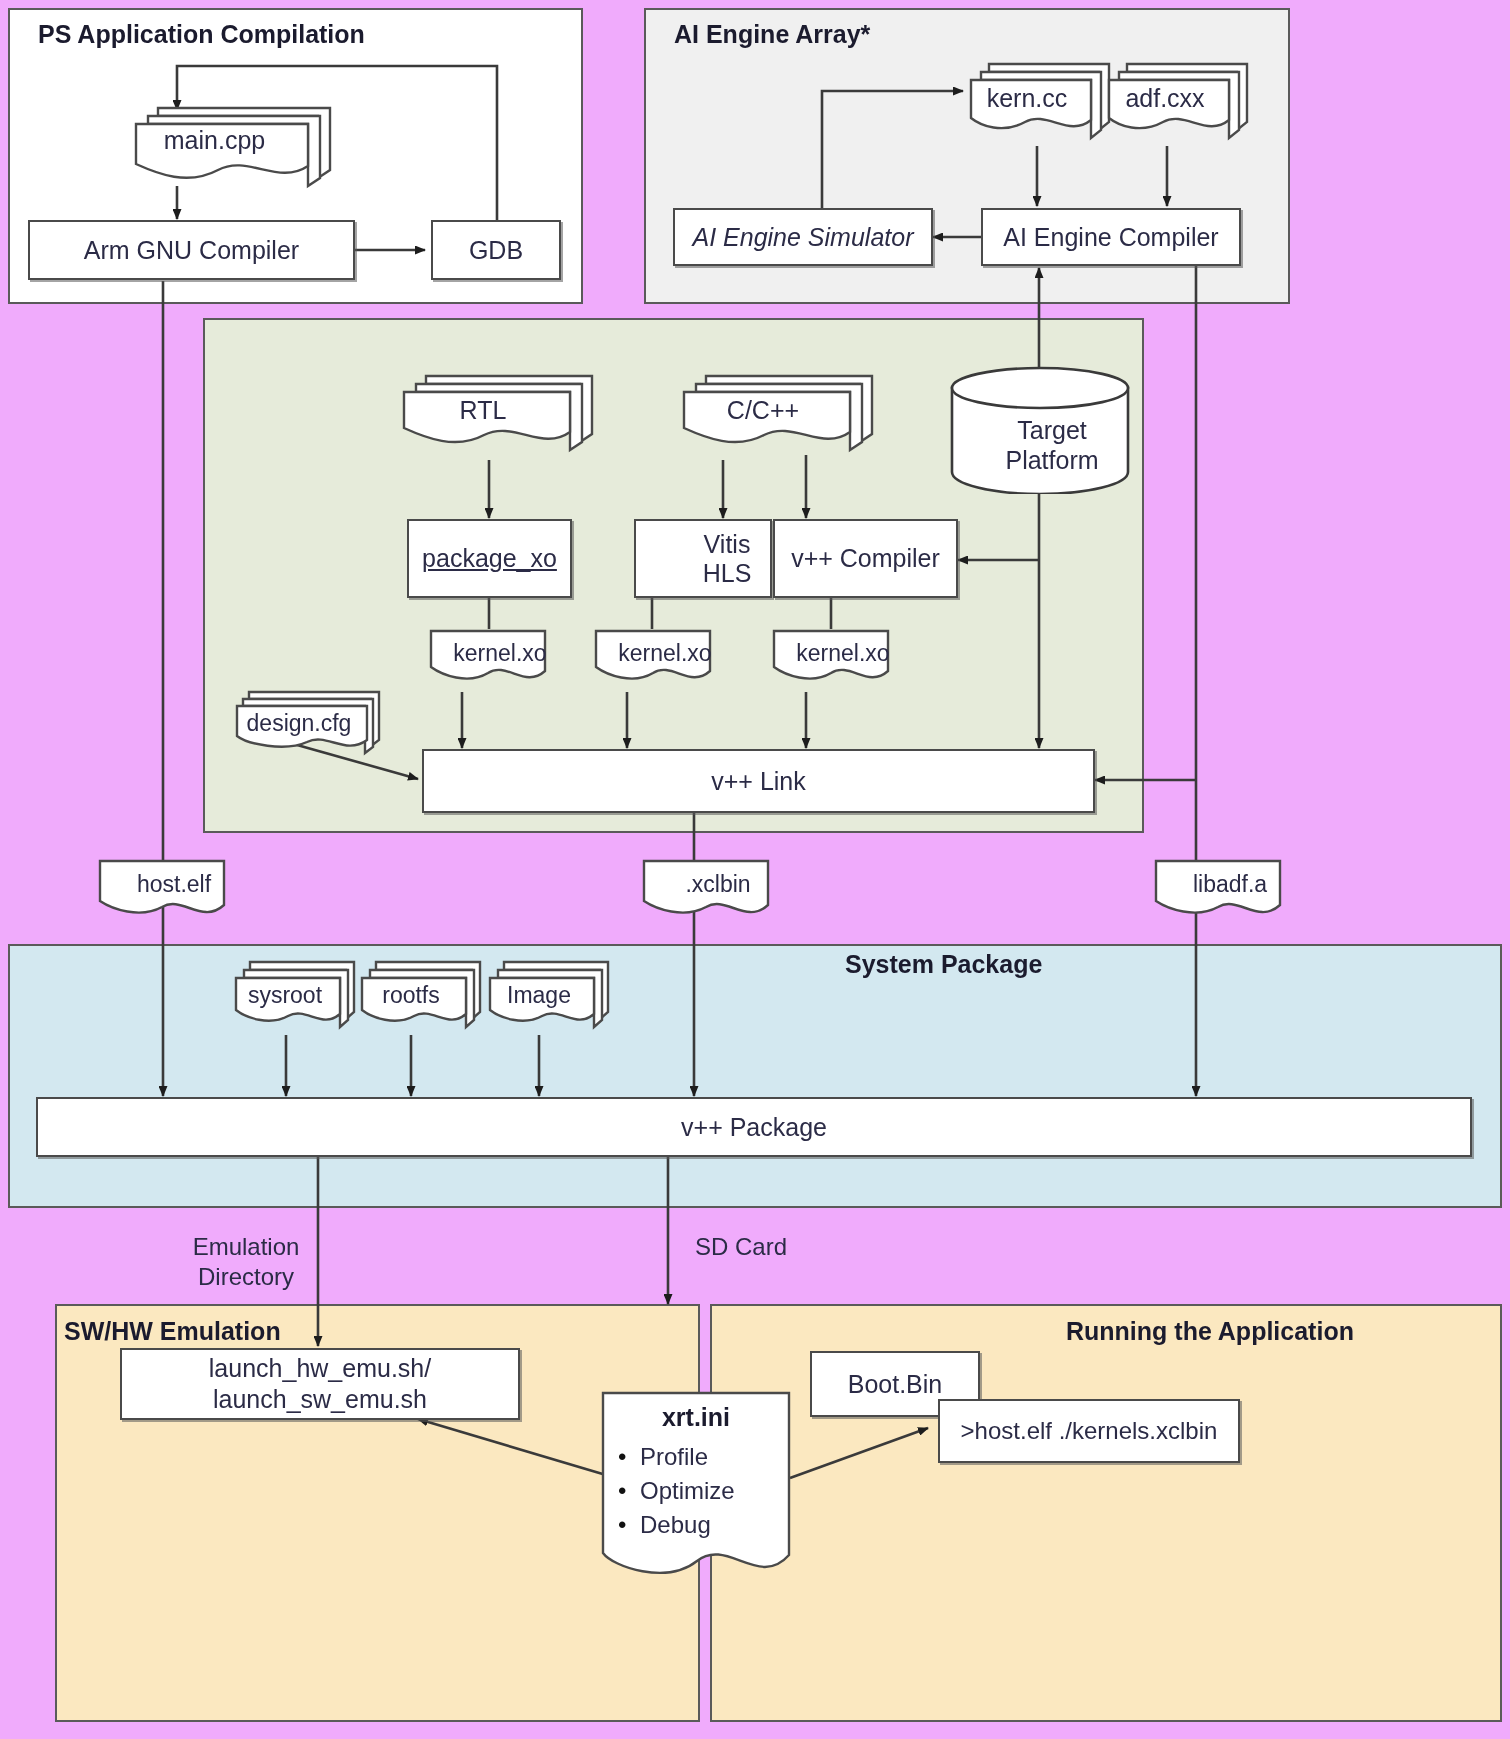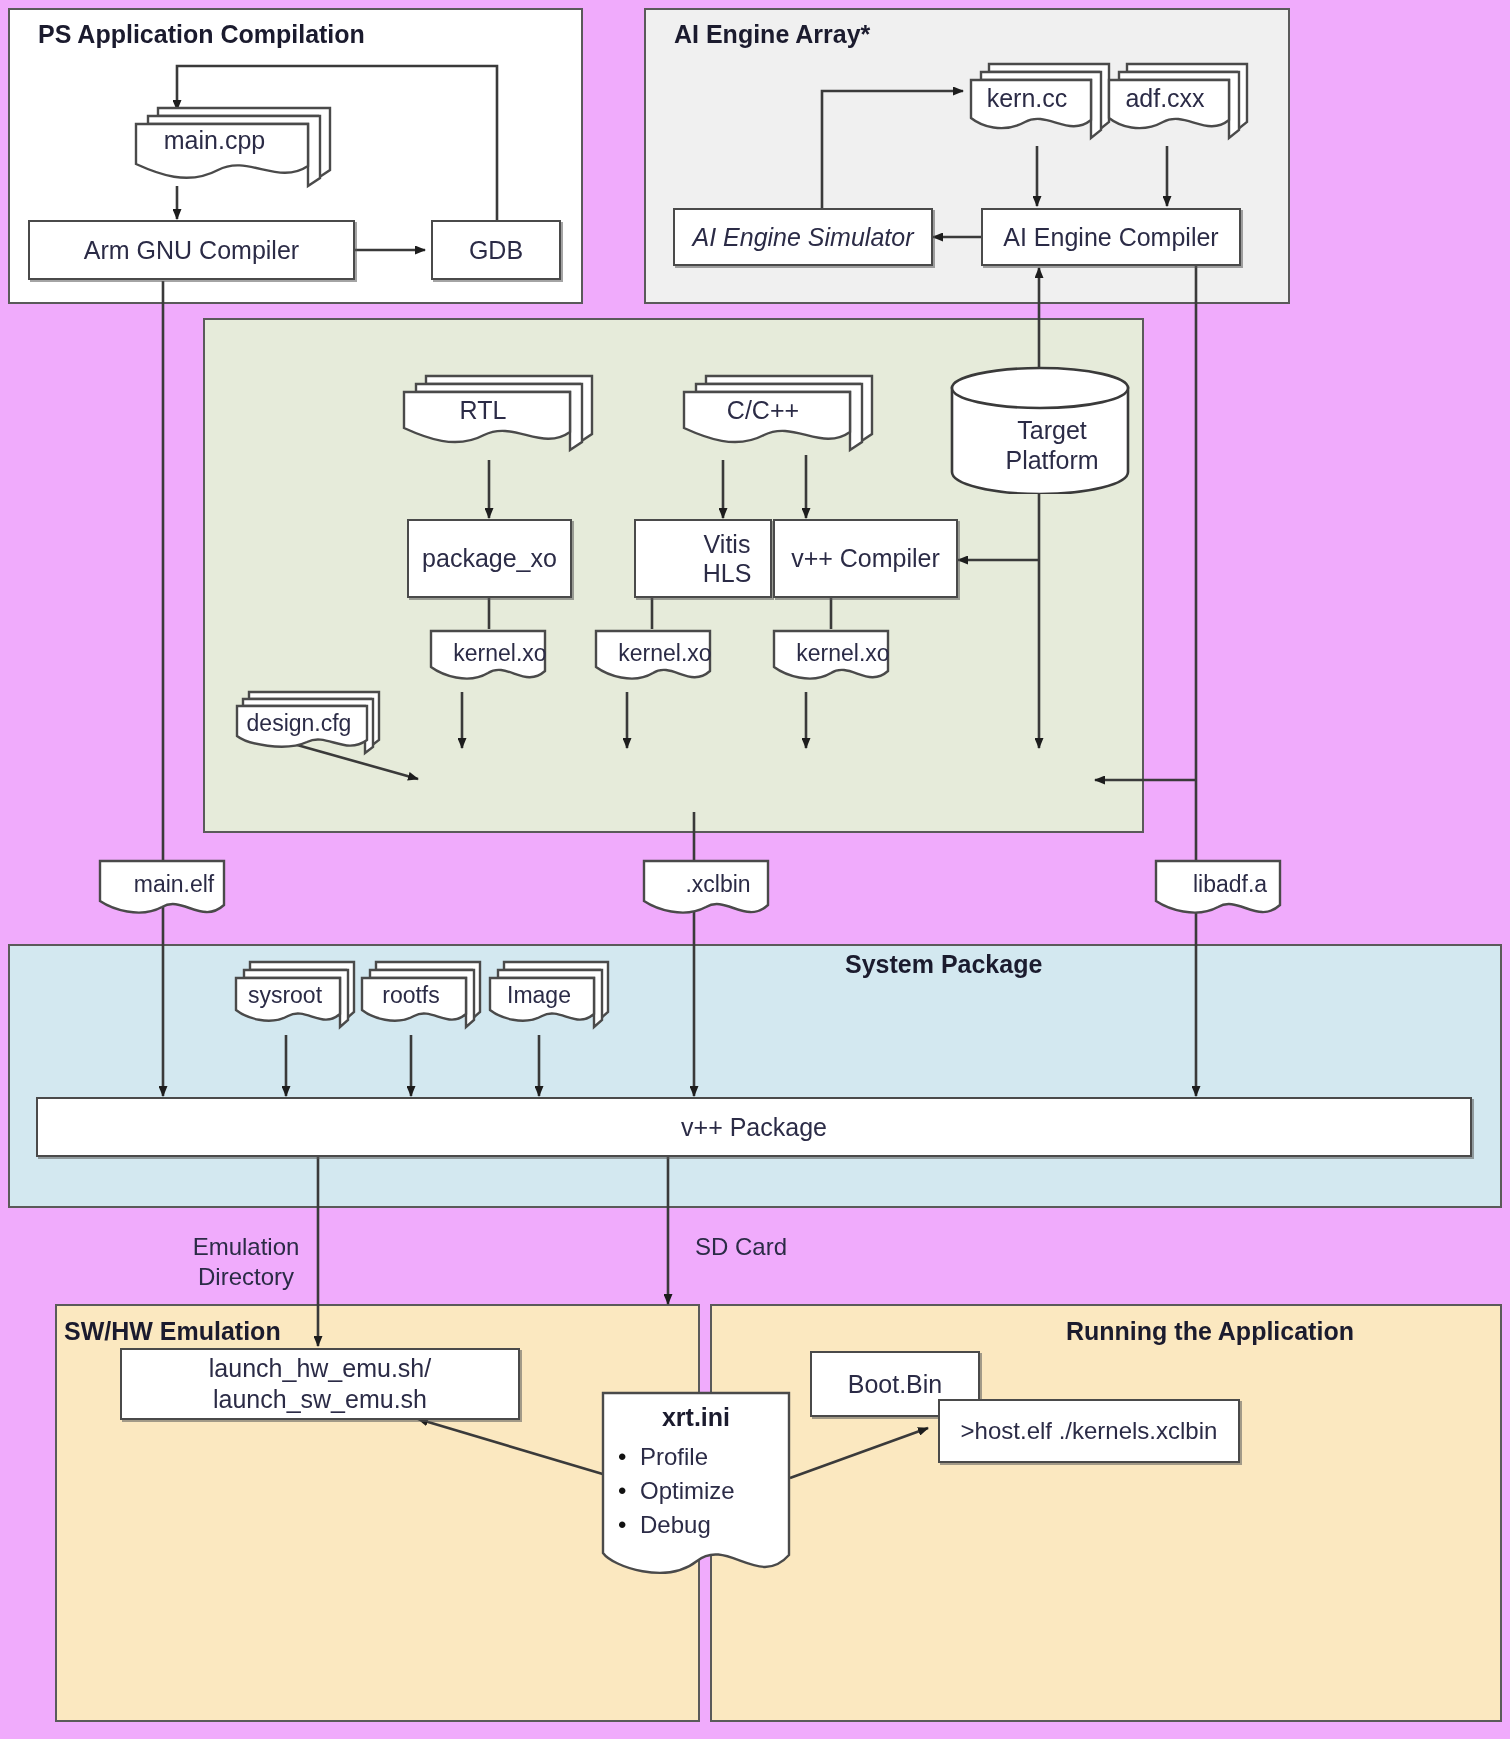--- a/index.html
+++ b/index.html
@@ -185,21 +185,21 @@
     <svg width="182" height="128" viewBox="0 0 182 128">
       <g stroke="#3a3a3a" stroke-width="2.6" fill="#ffffff">
         <path d="M3,22 v84 a88,22 0 0 0 176,0 V22 z"></path>
         <ellipse cx="91" cy="22" rx="88" ry="20"></ellipse>
       </g>
     </svg>
     <div class="doc-label" style="top:50px;">Target</div>
     <div class="doc-label" style="top:80px;">Platform</div>
   </div>
 
-  <div class="node" style="left:407px;top:519px;width:165px;height:79px;">
+  <div class="node" style="left:407px;top:519px;width:165px;height:79px;text-decoration:underline;">
     <span>package_xo</span>
   </div>
 
   <div class="node" style="left:634px;top:519px;width:138px;height:79px;padding-left:48px;">
     <span>Vitis HLS</span>
   </div>
 
   <div class="node" style="left:773px;top:519px;width:185px;height:79px;">
     <span>v++ Compiler</span>
   </div>
@@ -235,28 +235,31 @@
     <svg width="152" height="76" viewBox="0 0 152 76">
       <g stroke="#4a4a4a" stroke-width="2.4" fill="#ffffff">
         <path d="M16,4 h130 v48 l-8,6 V11 H16 z"></path>
         <path d="M10,11 h130 v48 l-8,6 V18 H10 z"></path>
         <path d="M4,18 h130 v34 c-22,16 -40,-8 -60,2 c-22,10 -60,2 -70,-6 z"></path>
       </g>
     </svg>
     <div class="doc-label sm" style="top:22px;left:-10px;">design.cfg</div>
   </div>
 
+  <div class="node" style="left:422px;top:749px;width:673px;height:64px;">
+    <span>v++ Link</span>
+  </div>
 
   <div class="doc-wrap" style="left:96px;top:858px;width:132px;height:72px;">
     <svg width="132" height="72" viewBox="0 0 132 72">
       <g stroke="#4a4a4a" stroke-width="2.4" fill="#ffffff">
         <path d="M4,3 h124 v44 c-22,20 -42,-10 -62,2 c-22,12 -50,2 -62,-6 z"></path>
       </g>
     </svg>
-    <div class="doc-label sm" style="top:13px;">main.elf</div>
+    <div class="doc-label sm" style="top:13px;">host.elf</div>
   </div>
 
   <div class="doc-wrap" style="left:640px;top:858px;width:132px;height:72px;">
     <svg width="132" height="72" viewBox="0 0 132 72">
       <g stroke="#4a4a4a" stroke-width="2.4" fill="#ffffff">
         <path d="M4,3 h124 v44 c-22,20 -42,-10 -62,2 c-22,12 -50,2 -62,-6 z"></path>
       </g>
     </svg>
     <div class="doc-label sm" style="top:13px;">.xclbin</div>
   </div>

